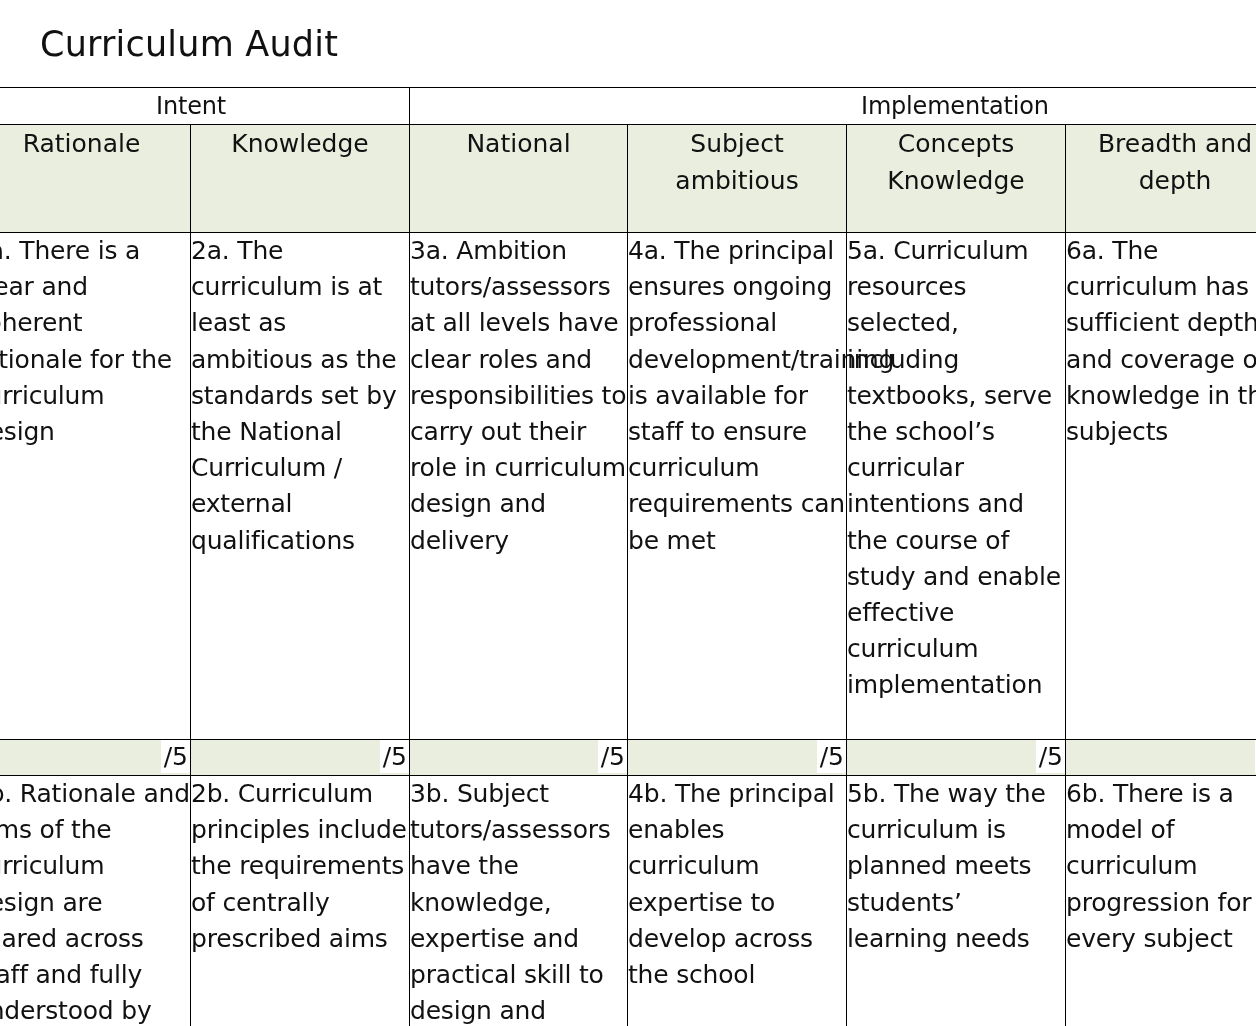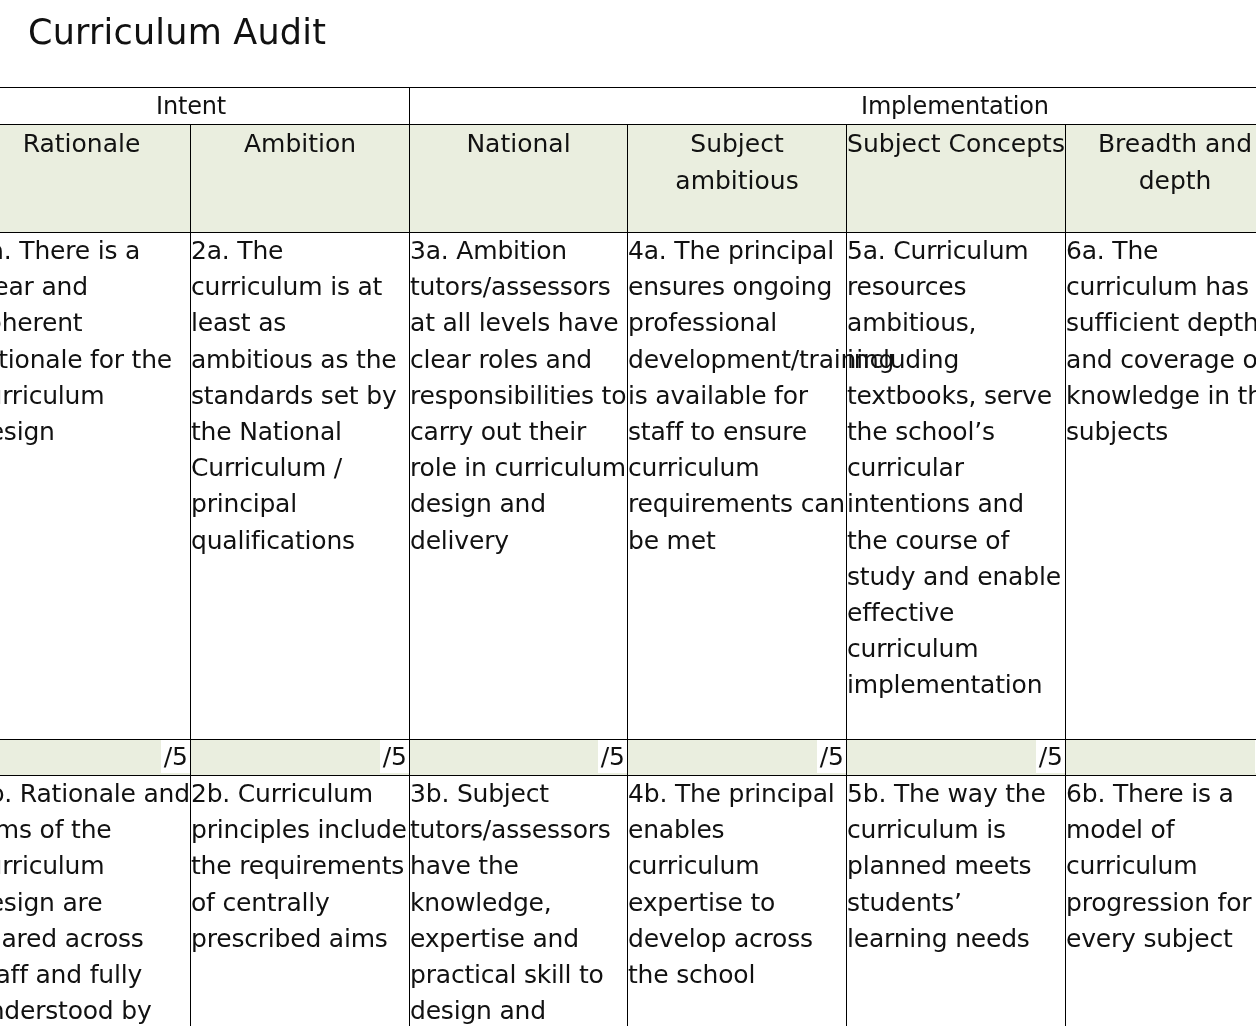--- a/index.html
+++ b/index.html
@@ -4,21 +4,21 @@
   <style>
     html, body { margin: 0; padding: 0; background: #ffffff; }
     body {
       width: 1256px; height: 1026px; overflow: hidden; position: relative;
       font-family: "DejaVu Sans", "Liberation Sans", sans-serif;
       color: #111111;
     }
     .title {
       position: absolute; left: 28px; top: 10px;
       font-size: 35px; font-weight: normal; letter-spacing: 0.2px;
-      margin: 0; line-height: 44px;
+      margin: 12px; line-height: 44px;
     }
     table.audit {
       position: absolute; left: -28px; top: 87px;
       border-collapse: collapse; table-layout: fixed;
       width: 1530px;
     }
     table.audit td, table.audit th {
       border: 1.5px solid #000000;
       padding: 0;
       vertical-align: top;
@@ -67,33 +67,33 @@
       <col style="width:219px">
       <col style="width:219px">
   </colgroup>
   <tbody>
       <tr class="group-row">
     <th colspan="2">Intent</th>
     <th colspan="5" class="impl"><span>Implementation</span></th>
   </tr>
   <tr class="col-row">
     <th>Rationale</th>
-    <th>Ambition</th>
+    <th>Knowledge</th>
     <th>National</th>
     <th>Subject ambitious</th>
-    <th>Subject Concepts</th>
+    <th>Concepts Knowledge</th>
     <th>Breadth and depth</th>
 
   </tr>
   <tr class="desc">
     <td>1a. There is a clear and coherent rationale for the curriculum design</td>
-    <td>2a. The curriculum is at least as ambitious as the standards set by the National Curriculum / principal qualifications</td>
+    <td>2a. The curriculum is at least as ambitious as the standards set by the National Curriculum / external qualifications</td>
     <td>3a. Ambition tutors/assessors at all levels have clear roles and responsibilities to carry out their role in curriculum design and delivery</td>
     <td>4a. The principal ensures ongoing professional development/training is available for staff to ensure curriculum requirements can be met</td>
-    <td>5a. Curriculum resources ambitious, including textbooks, serve the school’s curricular intentions and the course of study and enable effective curriculum implementation</td>
+    <td>5a. Curriculum resources selected, including textbooks, serve the school’s curricular intentions and the course of study and enable effective curriculum implementation</td>
     <td>6a. The curriculum has sufficient depth and coverage of knowledge in the subjects</td>
 
   </tr>
   <tr class="score">
     <td><span class="score-box">/5</span></td>
     <td><span class="score-box">/5</span></td>
     <td><span class="score-box">/5</span></td>
     <td><span class="score-box">/5</span></td>
     <td><span class="score-box">/5</span></td>
     <td><span class="score-box">/5</span></td>

